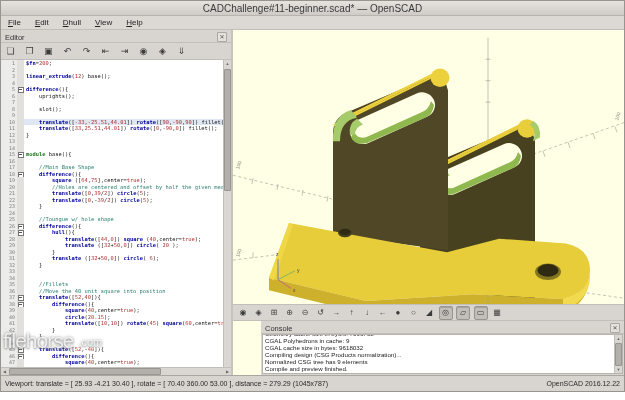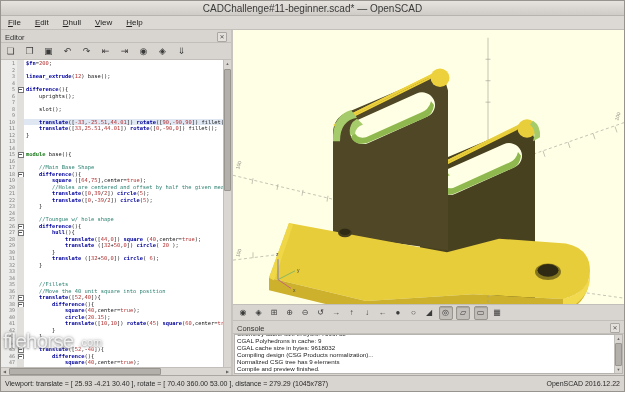--- a/index.html
+++ b/index.html
@@ -57,21 +57,21 @@
   .sb-arrow{width:7px;height:7px;display:flex;align-items:center;justify-content:center;}
   
   .right-col{flex:1 1 auto;display:flex;flex-direction:column;min-width:0;background:#ffffe5;}
   .viewport{flex:1 1 auto;position:relative;min-height:0;border-bottom:1px solid #c2bfba;}
   .vp-svg{position:absolute;inset:0;width:100%;height:100%;}
   .svg-text{font-family:"Liberation Sans",sans-serif;}
   .vp-toolbar{height:15px;background:#d8d5d0;border-bottom:1px solid #c2bfba;display:flex;align-items:center;
     padding:0 4px;gap:3.5px;flex:0 0 auto;}
   .vp-toolbar .tb-btn{width:12px;height:12px;font-size:8px;}
   
-  .console-panel{height:54px;flex:0 0 auto;display:flex;flex-direction:column;background:#d8d5d0;}
+  .console-panel{height:54px;flex:0 0 auto;display:flex;flex-direction:column;background:#d8d5d0;margin-left:28px;}
   .console-body{flex:1;background:#ffffff;border:1px solid #b7b4af;margin:0 1px 1px 1px;overflow:hidden;
     display:flex;}
   .console-lines{flex:1;padding:0 2px;margin-top:-4px;}
   .console-line{font-size:6.2px;line-height:6.9px;color:#222;white-space:nowrap;}
   
   .statusbar{height:15px;background:#d8d5d0;border-top:1px solid #aaa7a2;display:flex;align-items:center;
     font-size:7px;color:#2a2a2a;padding:0 4px;flex:0 0 auto;}
   .statusbar .spacer{flex:1;}
   
   .watermark{position:absolute;left:2px;bottom:14px;font-size:21px;font-weight:normal;letter-spacing:-1px;

